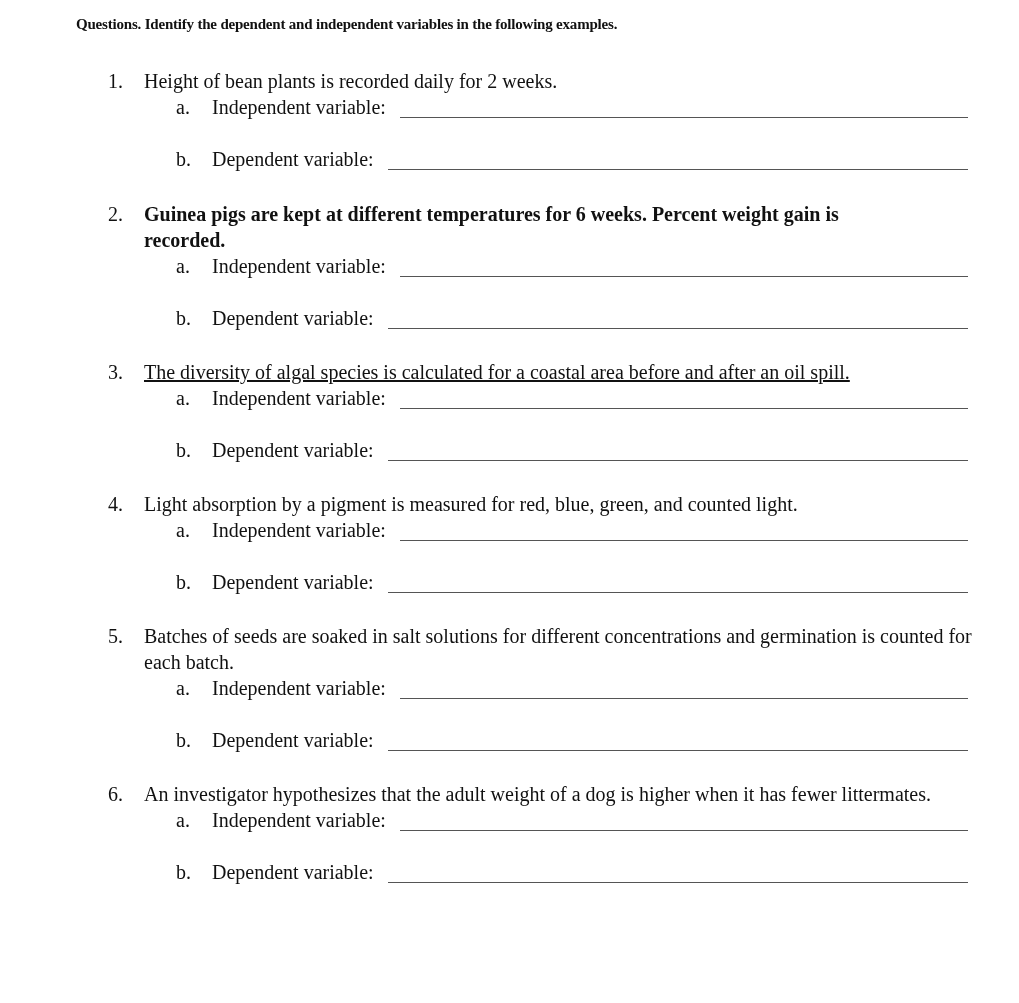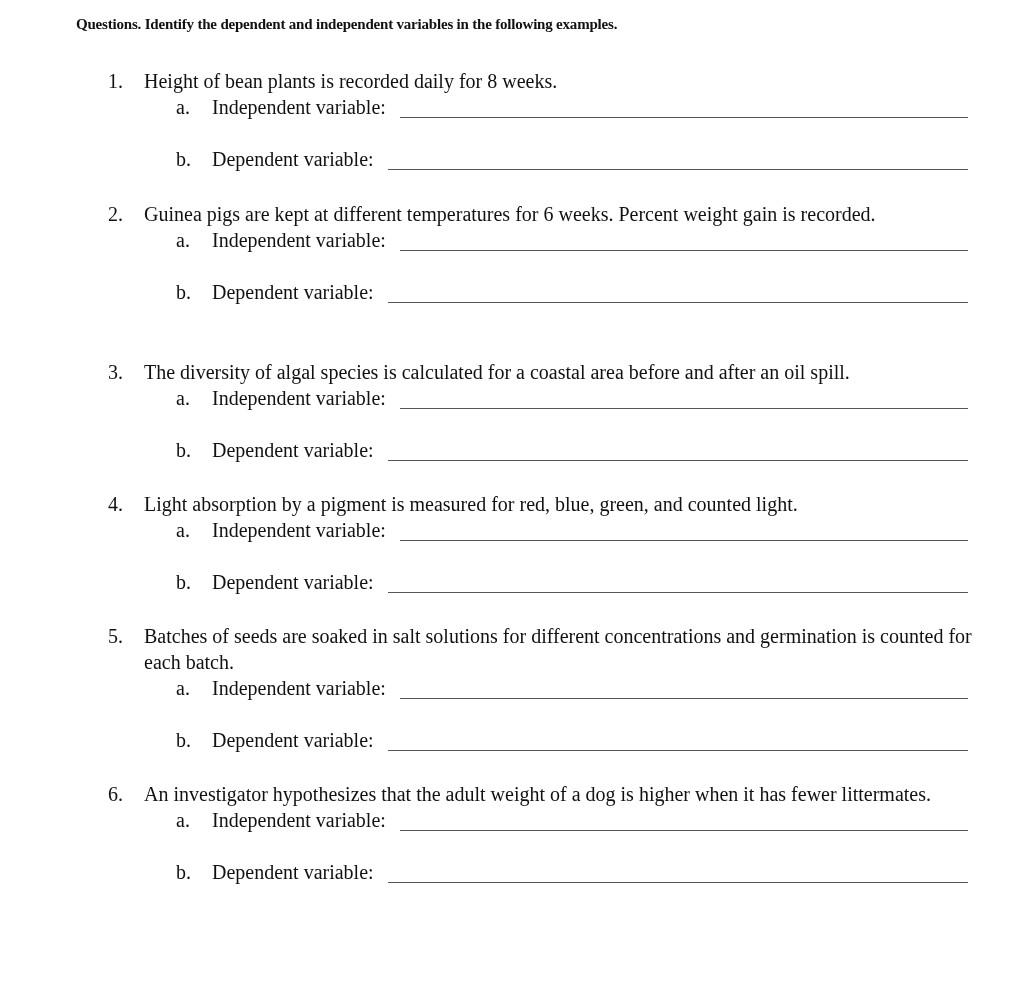--- a/index.html
+++ b/index.html
@@ -28,55 +28,55 @@
 </style>
 </head>
 <body>
 
 <div class="page">
   <div class="heading">Questions. Identify the dependent and independent variables in the following examples.</div>
 
   <div class="question" style="top:68px;">
     <div class="q-line">
       <span class="q-num">1.</span>
-      <span class="q-text">Height of bean plants is recorded daily for 8 weeks.</span>
+      <span class="q-text">Height of bean plants is recorded daily for 2 weeks.</span>
     </div>
     <div class="sub">
       <span class="letter">a.</span>
       <span class="label">Independent variable:</span>
       <span class="blank"></span>
     </div>
     <div class="sub b">
       <span class="letter">b.</span>
       <span class="label">Dependent variable:</span>
       <span class="blank"></span>
     </div>
   </div>
 
   <div class="question" style="top:201px;">
     <div class="q-line">
       <span class="q-num">2.</span>
-      <span class="q-text" style="max-width:760px;">Guinea pigs are kept at different temperatures for 6 weeks. Percent weight gain is recorded.</span>
+      <span class="q-text" style="max-width:760px;font-weight:bold;">Guinea pigs are kept at different temperatures for 6 weeks. Percent weight gain is recorded.</span>
     </div>
     <div class="sub">
       <span class="letter">a.</span>
       <span class="label">Independent variable:</span>
       <span class="blank"></span>
     </div>
     <div class="sub b">
       <span class="letter">b.</span>
       <span class="label">Dependent variable:</span>
       <span class="blank"></span>
     </div>
   </div>
 
   <div class="question" style="top:359px;">
     <div class="q-line">
       <span class="q-num">3.</span>
-      <span class="q-text" style="white-space:nowrap;">The diversity of algal species is calculated for a coastal area before and after an oil spill.</span>
+      <span class="q-text" style="white-space:nowrap;text-decoration:underline;">The diversity of algal species is calculated for a coastal area before and after an oil spill.</span>
     </div>
     <div class="sub">
       <span class="letter">a.</span>
       <span class="label">Independent variable:</span>
       <span class="blank"></span>
     </div>
     <div class="sub b">
       <span class="letter">b.</span>
       <span class="label">Dependent variable:</span>
       <span class="blank"></span>

